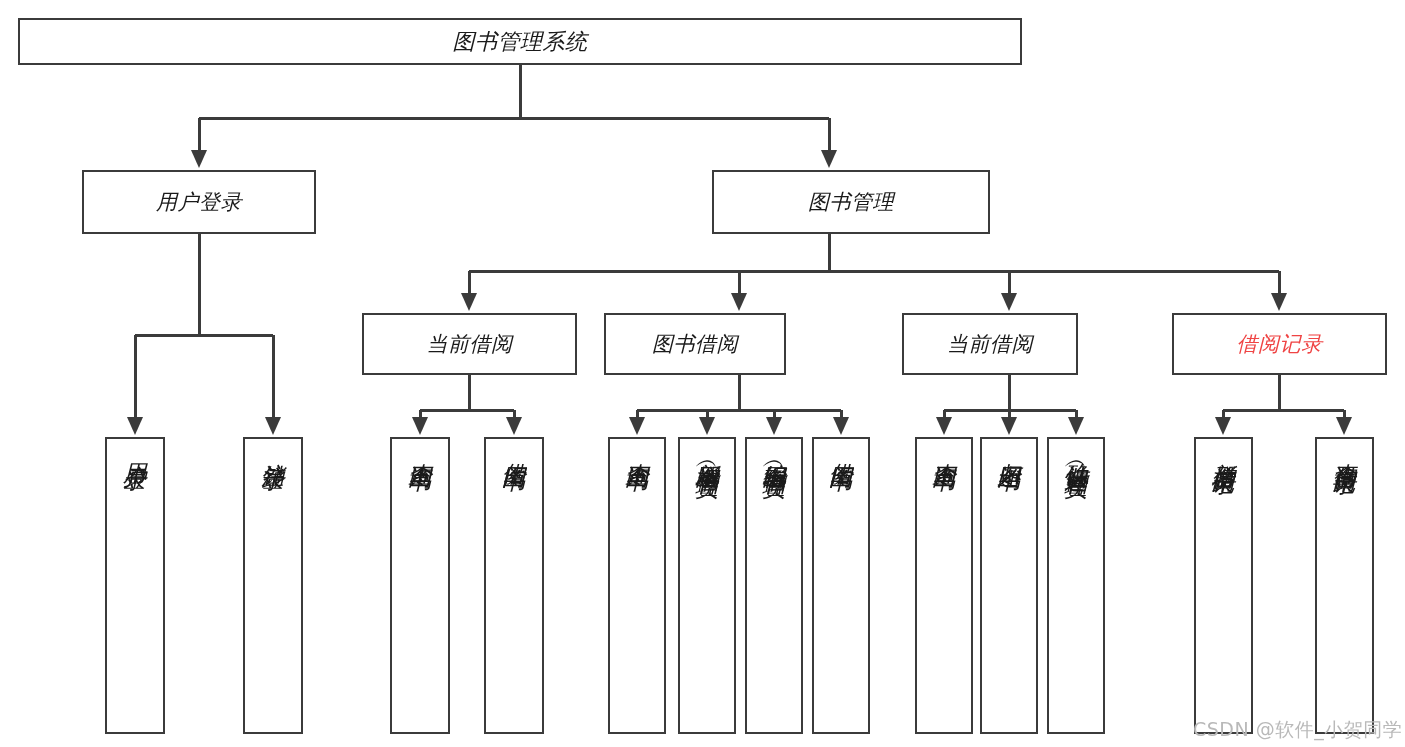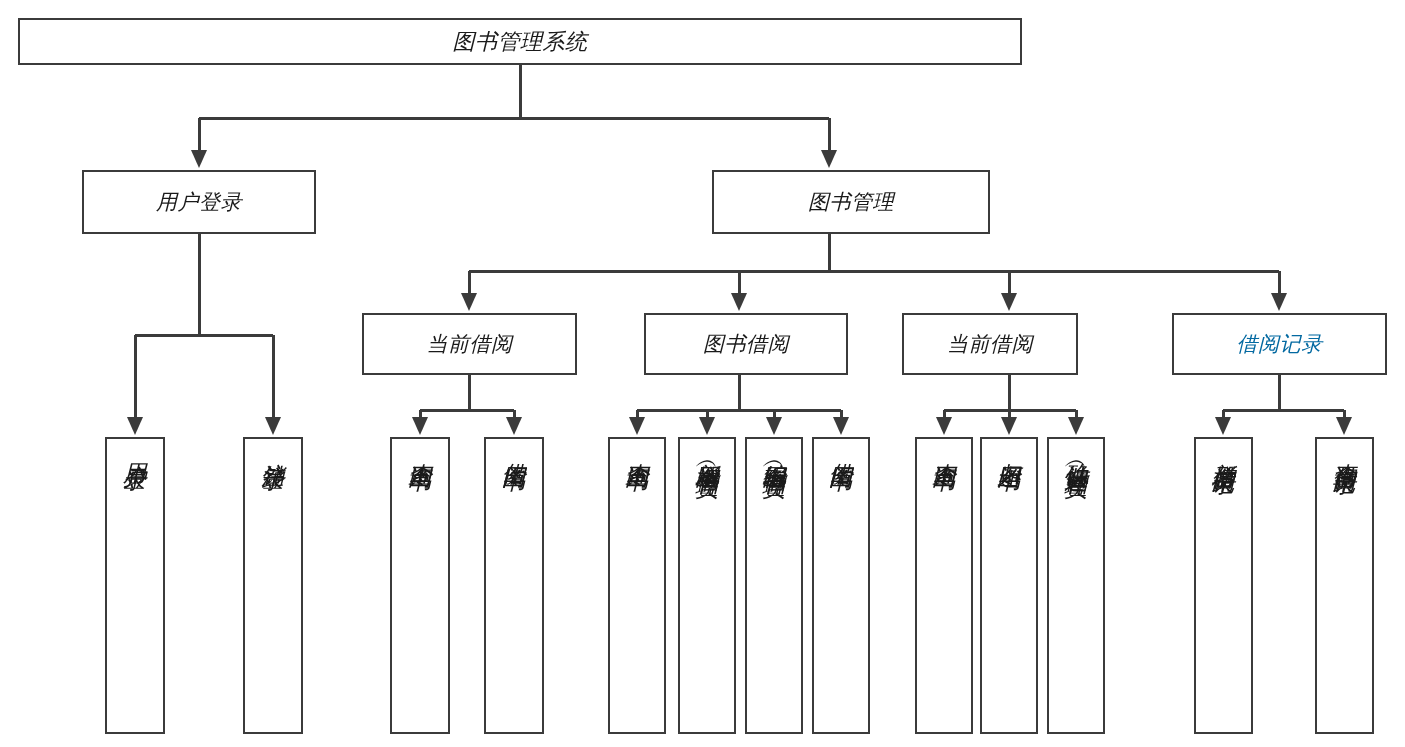--- a/index.html
+++ b/index.html
@@ -157,28 +157,28 @@
       </div>
       <div class="node-box horiz" style="left: 82px; top: 170px; width: 234px; height: 64px; border-color: rgb(59, 59, 59); background: rgb(255, 255, 255);">
         <span class="node-label" style="color: rgb(26, 26, 26);">用户登录</span>
       </div>
       <div class="node-box horiz" style="left: 712px; top: 170px; width: 278px; height: 64px; border-color: rgb(59, 59, 59); background: rgb(255, 255, 255);">
         <span class="node-label" style="color: rgb(26, 26, 26);">图书管理</span>
       </div>
       <div class="node-box horiz" style="left: 362px; top: 313px; width: 215px; height: 62px; border-color: rgb(59, 59, 59); background: rgb(255, 255, 255);">
         <span class="node-label" style="color: rgb(26, 26, 26);">当前借阅</span>
       </div>
-      <div class="node-box horiz" style="left: 644px; top: 313px; width: 204px; height: 62px; border-color: rgb(59, 59, 59); background: rgb(255, 255, 255);">
+      <div class="node-box horiz" style="left: 604px; top: 313px; width: 182px; height: 62px; border-color: rgb(59, 59, 59); background: rgb(255, 255, 255);">
         <span class="node-label" style="color: rgb(26, 26, 26);">图书借阅</span>
       </div>
       <div class="node-box horiz" style="left: 902px; top: 313px; width: 176px; height: 62px; border-color: rgb(59, 59, 59); background: rgb(255, 255, 255);">
         <span class="node-label" style="color: rgb(26, 26, 26);">当前借阅</span>
       </div>
       <div class="node-box horiz" style="left: 1172px; top: 313px; width: 215px; height: 62px; border-color: rgb(59, 59, 59); background: rgb(255, 255, 255);">
-        <span class="node-label" style="color: #0369a1;">借阅记录</span>
+        <span class="node-label" style="color: #ef4444;">借阅记录</span>
       </div>
       <div class="node-box vert" style="left: 105px; top: 437px; width: 60px; height: 297px; border-color: rgb(59, 59, 59); background: rgb(255, 255, 255);">
         <span class="node-label" style="color: rgb(26, 26, 26);">用户登录</span>
       </div>
       <div class="node-box vert" style="left: 243px; top: 437px; width: 60px; height: 297px; border-color: rgb(59, 59, 59); background: rgb(255, 255, 255);">
         <span class="node-label" style="color: rgb(26, 26, 26);">注销登录</span>
       </div>
       <div class="node-box vert" style="left: 390px; top: 437px; width: 60px; height: 297px; border-color: rgb(59, 59, 59); background: rgb(255, 255, 255);">
         <span class="node-label" style="color: rgb(26, 26, 26);">查询图书</span>
       </div>
@@ -207,14 +207,15 @@
         <span class="node-label" style="color: rgb(26, 26, 26);">确认归还（管理员）</span>
       </div>
       <div class="node-box vert" style="left: 1194px; top: 437px; width: 59px; height: 297px; border-color: rgb(59, 59, 59); background: rgb(255, 255, 255);">
         <span class="node-label" style="color: rgb(26, 26, 26);">新增借阅记录</span>
       </div>
       <div class="node-box vert" style="left: 1315px; top: 437px; width: 59px; height: 297px; border-color: rgb(59, 59, 59); background: rgb(255, 255, 255);">
         <span class="node-label" style="color: rgb(26, 26, 26);">查询借阅记录</span>
       </div>
     </div>
 
+  <div class="watermark" style="left: 1193px; top: 717px; color: rgb(185, 185, 185);">CSDN @软件_小贺同学</div>
 
 </div>
 
 </body></html>

